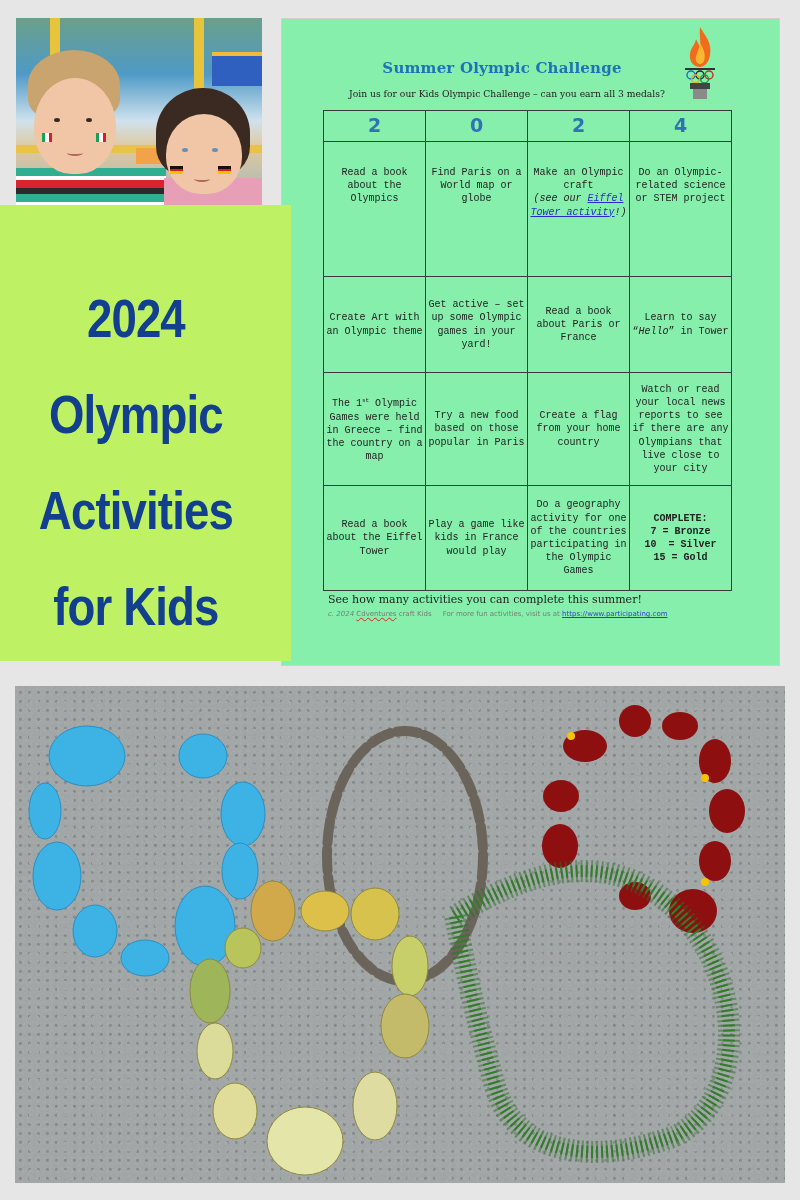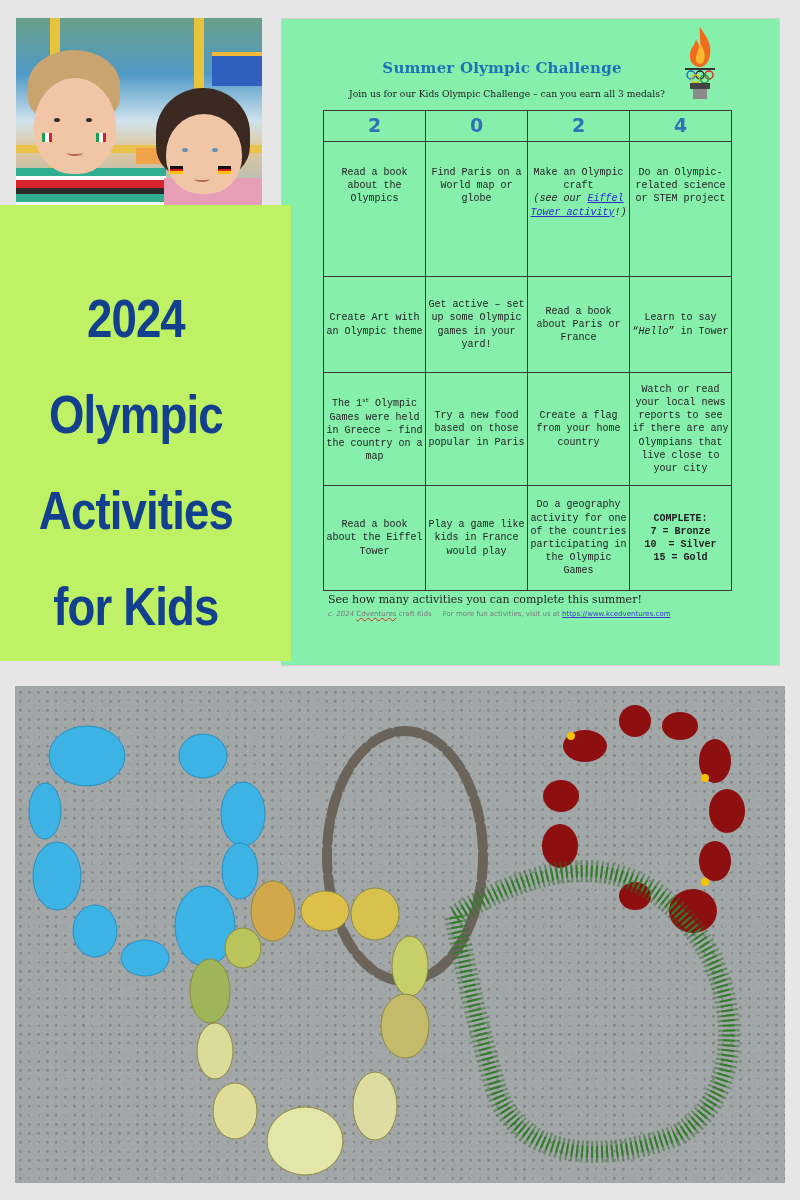--- a/index.html
+++ b/index.html
@@ -185,21 +185,21 @@
         <span style="white-space:pre">10  = Silver</span><br>
         <span>15 = Gold</span>
       </td>
     </tr>
   </tbody>
     </table>
 
   <div id="doc-footer-main">See how many activities you can complete this summer!</div>
   <div id="doc-footer-small">
     <span class="cell-italic">c. 2024 </span><span class="brand">Cdventures</span><span> craft Kids</span>
-    &nbsp;&nbsp;&nbsp;&nbsp;<span>For more fun activities, visit us at </span><span class="url">https://www.kcedventures.com</span>
+    &nbsp;&nbsp;&nbsp;&nbsp;<span>For more fun activities, visit us at </span><span class="url">https://www.participating.com</span>
   </div>
 </div>
 
 <div id="title-panel" class="abs">
   <div id="title-text">
     <span>2024</span>
     <span>Olympic</span>
     <span>Activities</span>
     <span>for Kids</span>
   </div>

